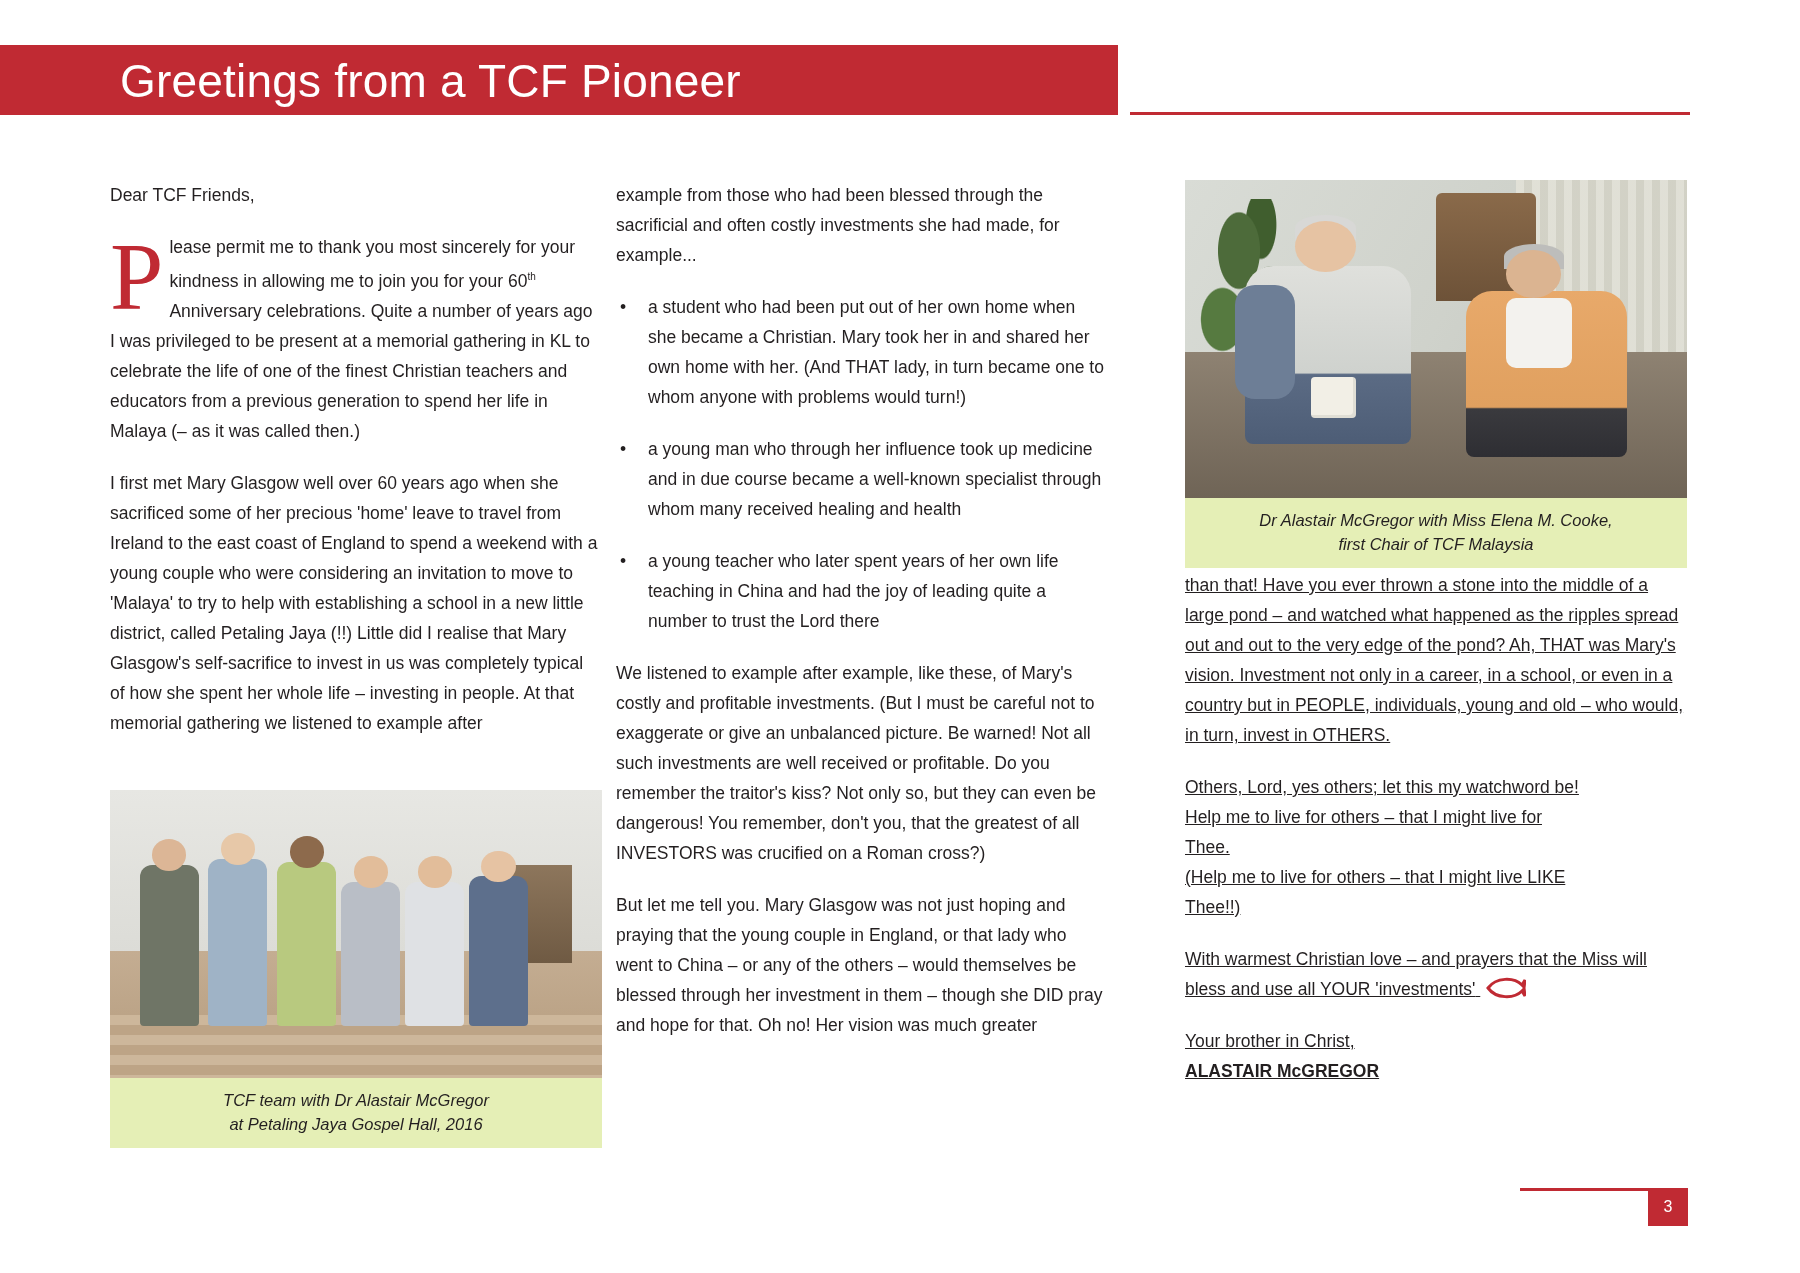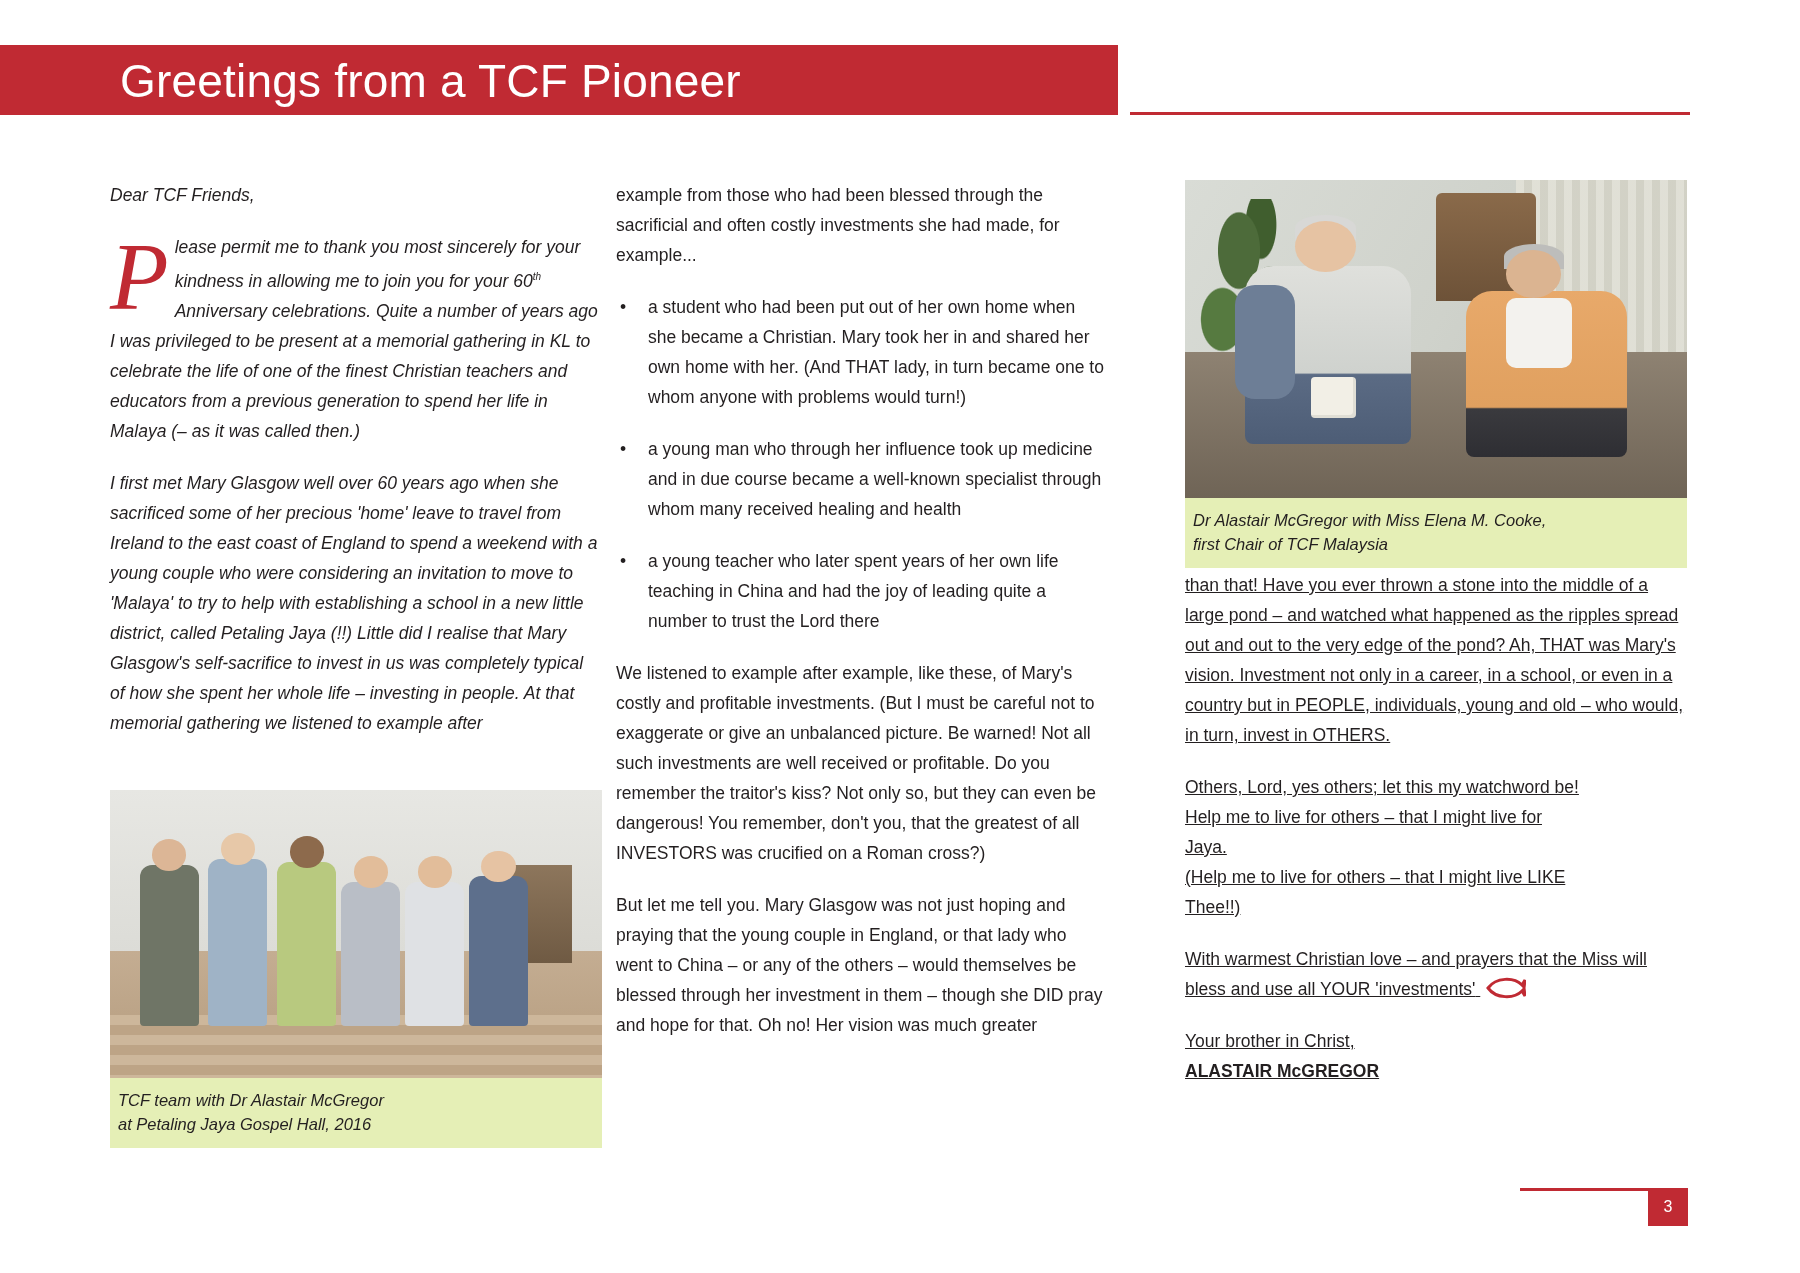--- a/index.html
+++ b/index.html
@@ -57,21 +57,21 @@
     position: absolute;
     top: 180px;
     font-size: 17.5px;
     line-height: 30px;
     color: #231f20;
   }
   .col p {
     margin: 0 0 22px 0;
     text-align: left;
   }
-  .col-1 { left: 110px; width: 492px; font-style: italic; }
+  .col-1 { left: 110px; width: 492px; }
   .col-2 { left: 616px; width: 492px; }
   .col-3 { left: 1185px; width: 502px; text-decoration: underline; }
 
   
   .dropcap-p {
     position: relative;
   }
   .dropcap {
     float: left;
     font-family: "Liberation Serif", serif;
@@ -113,21 +113,21 @@
     position: relative;
     overflow: hidden;
     background: #b9bfc4;
   }
   .caption {
     background: #e5efb6;
     color: #231f20;
     font-style: italic;
     font-size: 16.5px;
     line-height: 24px;
-    text-align: left;
+    text-align: center;
     padding: 10px 8px 12px 8px;
   }
 
   
   .photo-1-block { left: 1185px; top: 180px; width: 502px; }
   .photo-1 { width: 502px; height: 318px; }
 
   
   .photo-2-block { left: 110px; top: 790px; width: 492px; border-radius: 6px; }
   .photo-2 { width: 492px; height: 288px; }
@@ -292,21 +292,21 @@
     </ul>
     <p>We listened to example after example, like these, of Mary's costly and profitable investments. (But I must be careful not to exaggerate or give an unbalanced picture. Be warned! Not all such investments are well received or profitable. Do you remember the traitor's kiss? Not only so, but they can even be dangerous! You remember, don't you, that the greatest of all INVESTORS was crucified on a Roman cross?)</p>
     <p>But let me tell you. Mary Glasgow was not just hoping and praying that the young couple in England, or that lady who went to China – or any of the others – would themselves be blessed through her investment in them – though she DID pray and hope for that. Oh no! Her vision was much greater</p>
   </div>
 
   <div class="col col-3" style="top:570px;">
     <p>than that! Have you ever thrown a stone into the middle of a large pond – and watched what happened as the ripples spread out and out to the very edge of the pond? Ah, THAT was Mary's vision. Investment not only in a career, in a school, or even in a country but in PEOPLE, individuals, young and old – who would, in turn, invest in OTHERS.</p>
     <p>
       <span>Others, Lord, yes others; let this my watchword be!</span><br>
       <span>Help me to live for others – that I might live for</span><br>
-      <span>Jaya.</span><br>
+      <span>Thee.</span><br>
       <span>(Help me to live for others – that I might live LIKE</span><br>
       <span>Thee!!)</span>
     </p>
     <p>
       <span>With warmest Christian love – and prayers that the Miss will bless and use all YOUR 'investments'</span>
       <span class="fish">
         <svg viewBox="0 0 40 22" width="40" height="22" aria-hidden="true">
           <path d="M2 11 C10 0, 28 0, 36 8 L39 3 L38 11 L39 19 L36 14 C28 22, 10 22, 2 11 Z" fill="none" stroke="#c02a33" stroke-width="3"></path>
         </svg>
       </span>

